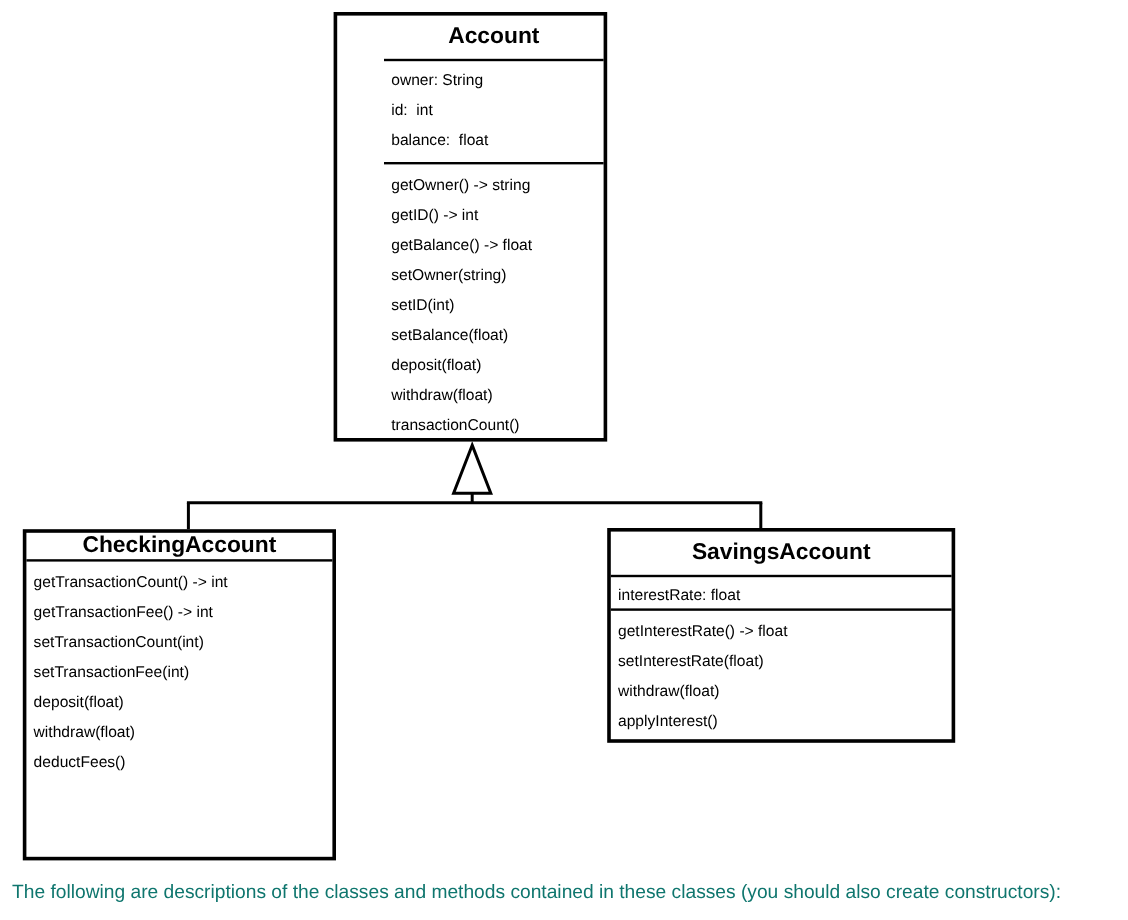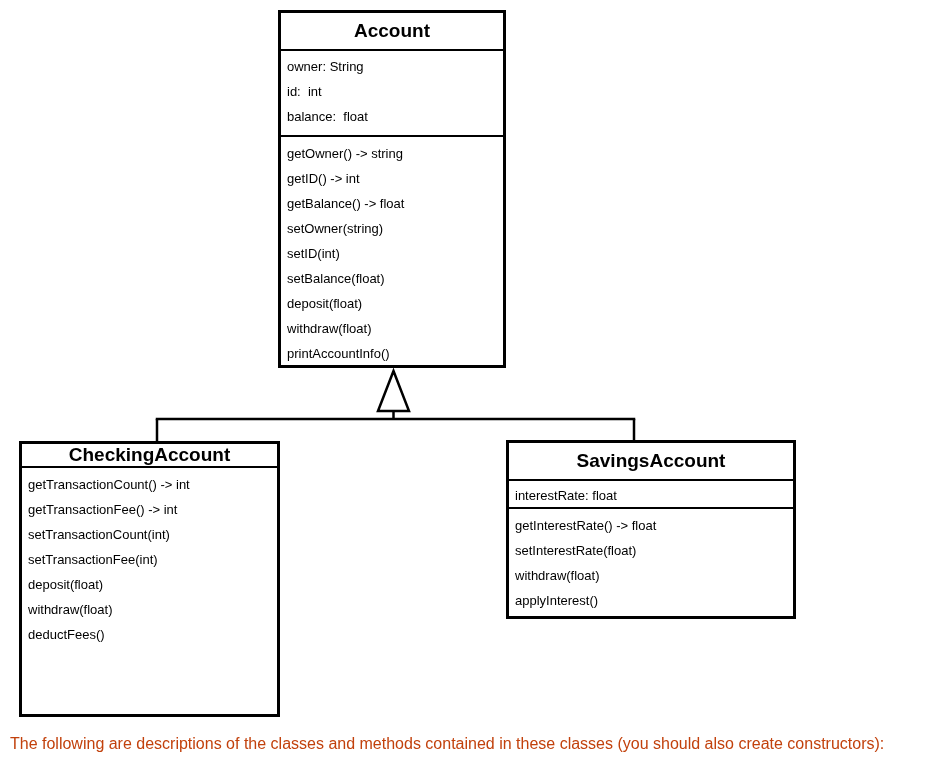--- a/index.html
+++ b/index.html
@@ -43,21 +43,21 @@
     padding: 4px 6px 4px 6px;
   }
   .member-line {
     font-size: 13px;
     line-height: 25px;
     white-space: pre-wrap;
     color: #000000;
   }
 
   
-  #class-account   { left: 278px; top: 10px;  width: 228px; height: 358px; }
+  #class-account   { left: 278px; top: 10px;  width: 228px; height: 358px; padding-left: 39px; }
   #class-account .uml-title   { height: 38px; }
   #class-account .uml-attrs   { height: 86px; }
 
   
   #class-checking  { left: 19px;  top: 441px; width: 261px; height: 276px; }
   #class-checking .uml-title  { height: 24px; }
   #class-checking .uml-attrs  { height: 57px; }
 
   
   #class-savings   { left: 506px; top: 440px; width: 290px; height: 179px; }
@@ -72,21 +72,21 @@
     pointer-events: none;
   }
 
   
   .footer-text {
     position: absolute;
     left: 10px;
     top: 735px;
     width: 920px;
     font-size: 16px;
-    color: #c2410c;
+    color: #0f766e;
   }
 </style>
 </head>
 <body>
 
 <div class="canvas">
 
   <svg id="connector-svg" viewBox="0 0 940 767" xmlns="http://www.w3.org/2000/svg">
 
     <polygon points="393.5,371 378,411 409,411" fill="#ffffff" stroke="#000000" stroke-width="2.5"></polygon>
@@ -109,21 +109,21 @@
       </div>
     <div class="uml-methods">
         <div class="member-line">getOwner() -&gt; string</div>
         <div class="member-line">getID() -&gt; int</div>
         <div class="member-line">getBalance() -&gt; float</div>
         <div class="member-line">setOwner(string)</div>
         <div class="member-line">setID(int)</div>
         <div class="member-line">setBalance(float)</div>
         <div class="member-line">deposit(float)</div>
         <div class="member-line">withdraw(float)</div>
-        <div class="member-line">printAccountInfo()</div>
+        <div class="member-line">transactionCount()</div>
       </div>
   </div>
 
   <div class="uml-class" id="class-checking">
     <div class="uml-title">CheckingAccount</div>
     <div class="uml-methods">
         <div class="member-line">getTransactionCount() -&gt; int</div>
         <div class="member-line">getTransactionFee() -&gt; int</div>
         <div class="member-line">setTransactionCount(int)</div>
         <div class="member-line">setTransactionFee(int)</div>

